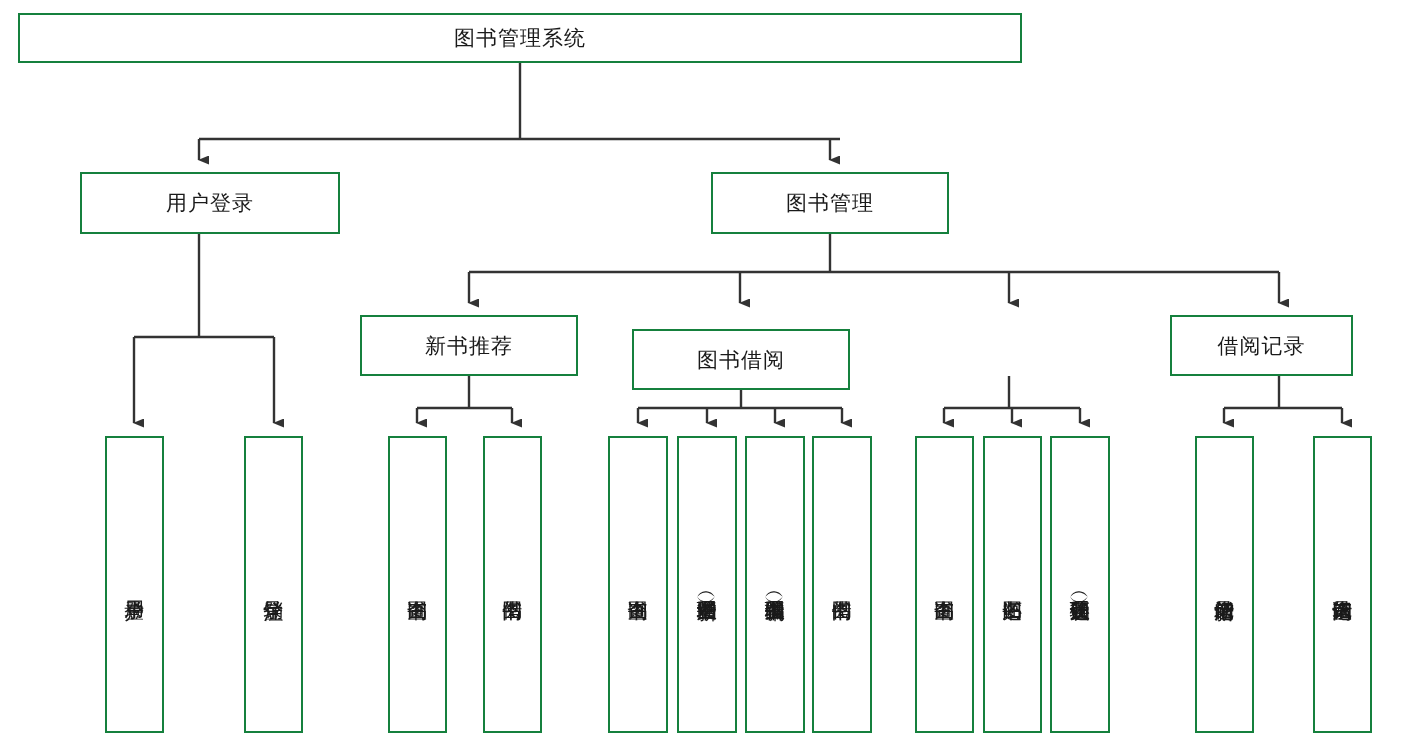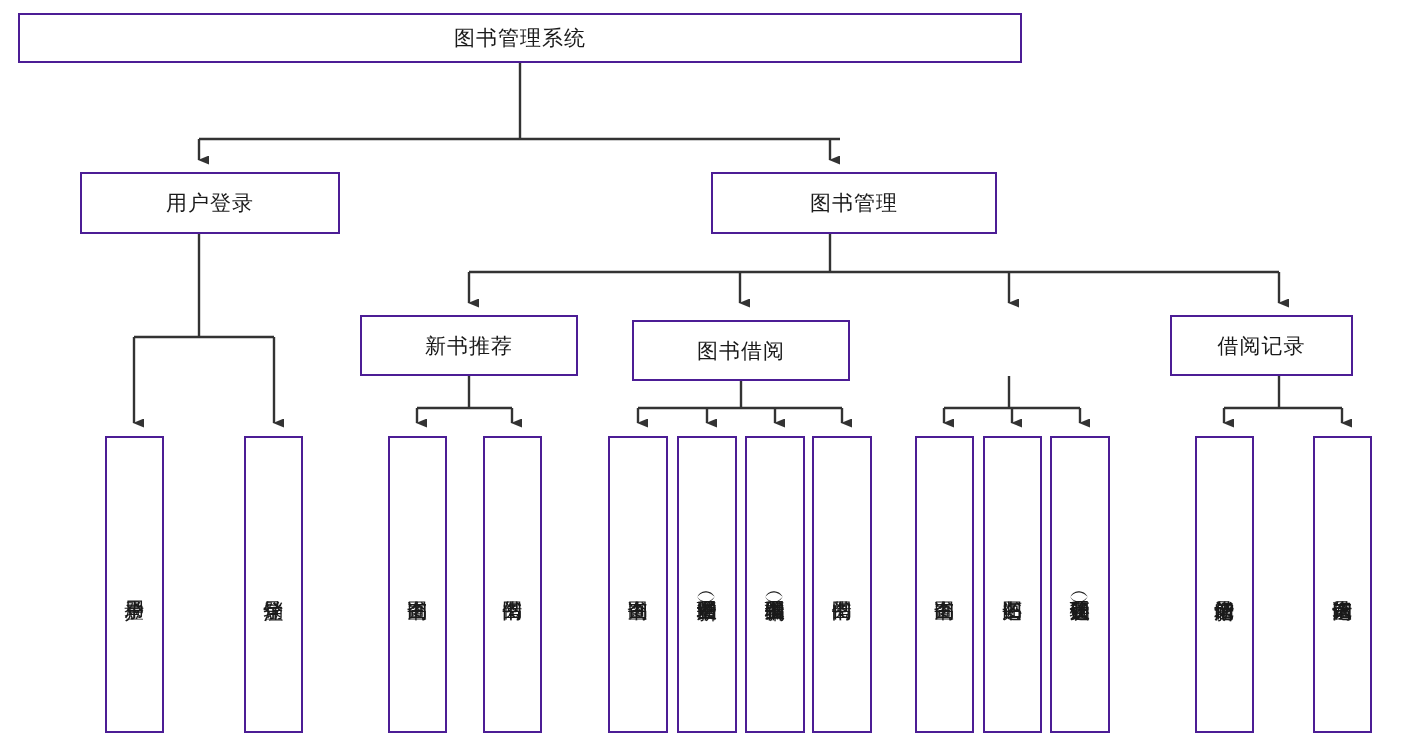--- a/index.html
+++ b/index.html
@@ -19,21 +19,21 @@
     position: absolute;
     left: 0;
     top: 0;
     width: 1405px;
     height: 747px;
     pointer-events: none;
   }
   .node {
     position: absolute;
     box-sizing: border-box;
-    border: 2px solid #4c1d95;
+    border: 2px solid #15803d;
     background: #ffffff;
     display: flex;
     align-items: center;
     justify-content: center;
     color: #1a1a1a;
   }
   .node.horiz {
     font-size: 21px;
     letter-spacing: 1px;
   }
@@ -117,28 +117,28 @@
     </g>
   </svg>
 
   <div class="node horiz" style="left:18px; top:13px; width:1004px; height:50px;">
     <span>图书管理系统</span>
   </div>
 
   <div class="node horiz" style="left:80px; top:172px; width:260px; height:62px;">
     <span>用户登录</span>
   </div>
-  <div class="node horiz" style="left:711px; top:172px; width:286px; height:62px;">
+  <div class="node horiz" style="left:711px; top:172px; width:238px; height:62px;">
     <span>图书管理</span>
   </div>
 
   <div class="node horiz" style="left:360px; top:315px; width:218px; height:61px;">
     <span>新书推荐</span>
   </div>
-  <div class="node horiz" style="left:632px; top:320px; width:218px; height:61px;">
+  <div class="node horiz" style="left:632px; top:329px; width:218px; height:61px;">
     <span>图书借阅</span>
   </div>
   <div class="node horiz" style="left:1170px; top:315px; width:183px; height:61px;">
     <span>借阅记录</span>
   </div>
 
   <div class="node vert" style="left:105px; top:436px; width:59px; height:297px;">
     <span>用户登录</span>
   </div>
   <div class="node vert" style="left:244px; top:436px; width:59px; height:297px;">

